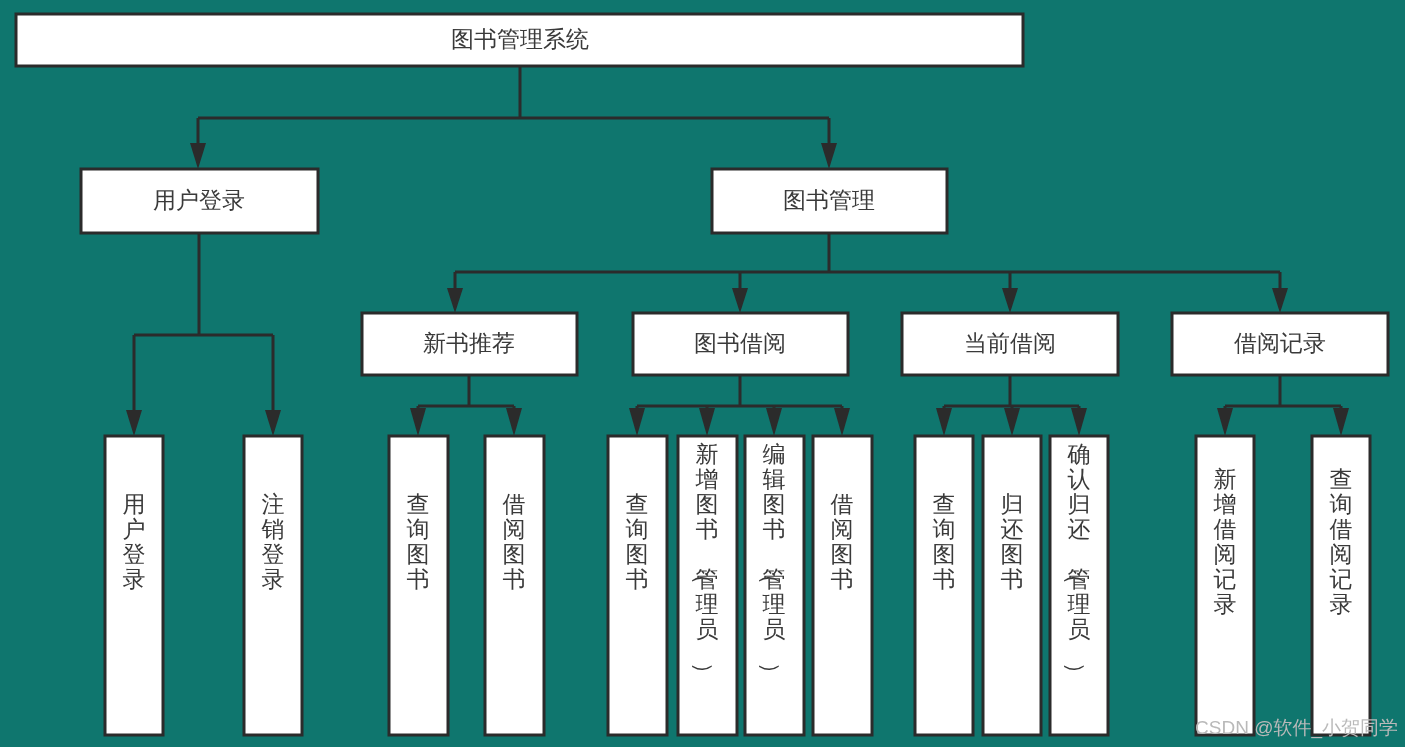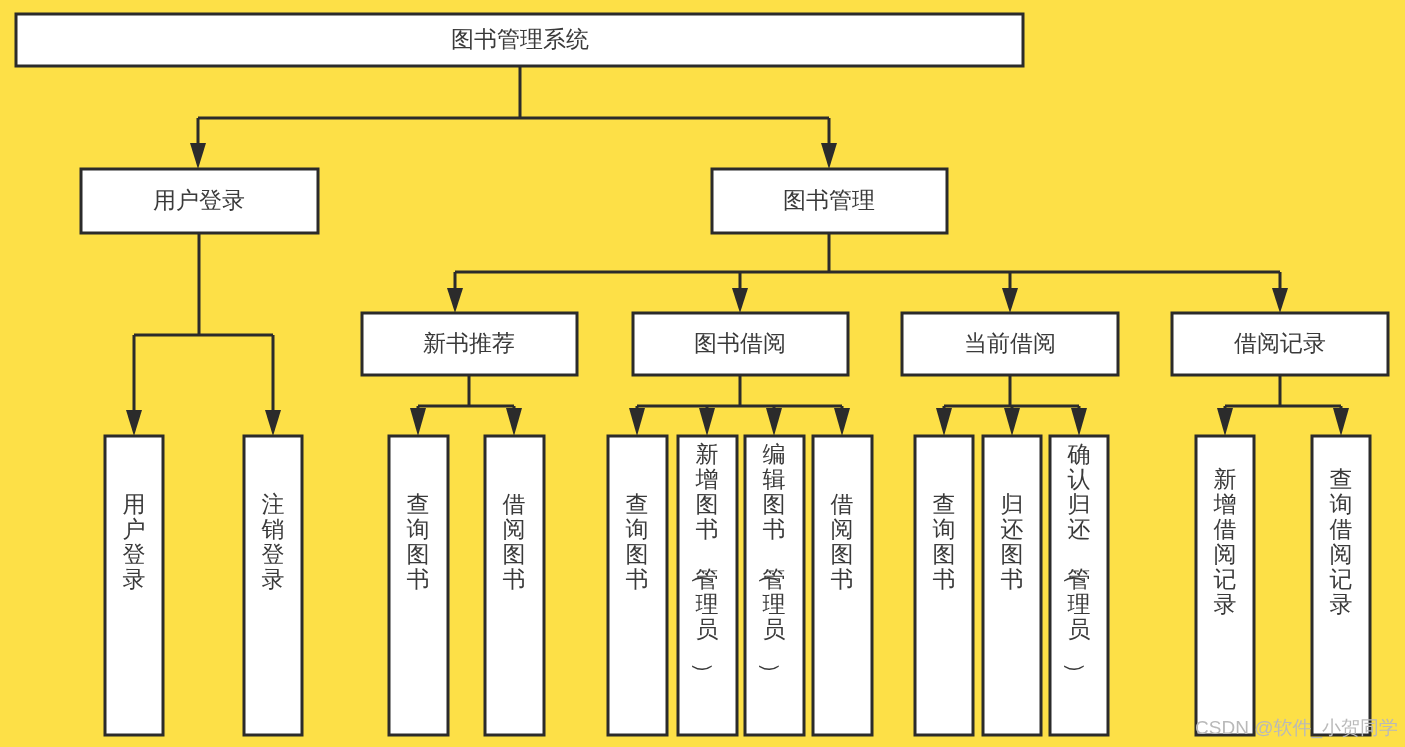--- a/index.html
+++ b/index.html
@@ -10,21 +10,21 @@
   body {
     width: 1405px;
     height: 747px;
     font-family: "Liberation Sans", "DejaVu Sans", sans-serif;
     overflow: hidden;
   }
   #diagram-root {
     position: relative;
     width: 1405px;
     height: 747px;
-    background: #fde047;
+    background: #0f766e;
   }
   svg#diagram-canvas {
     position: absolute;
     top: 0;
     left: 0;
     width: 1405px;
     height: 747px;
     display: block;
   }
   .node-rect {

